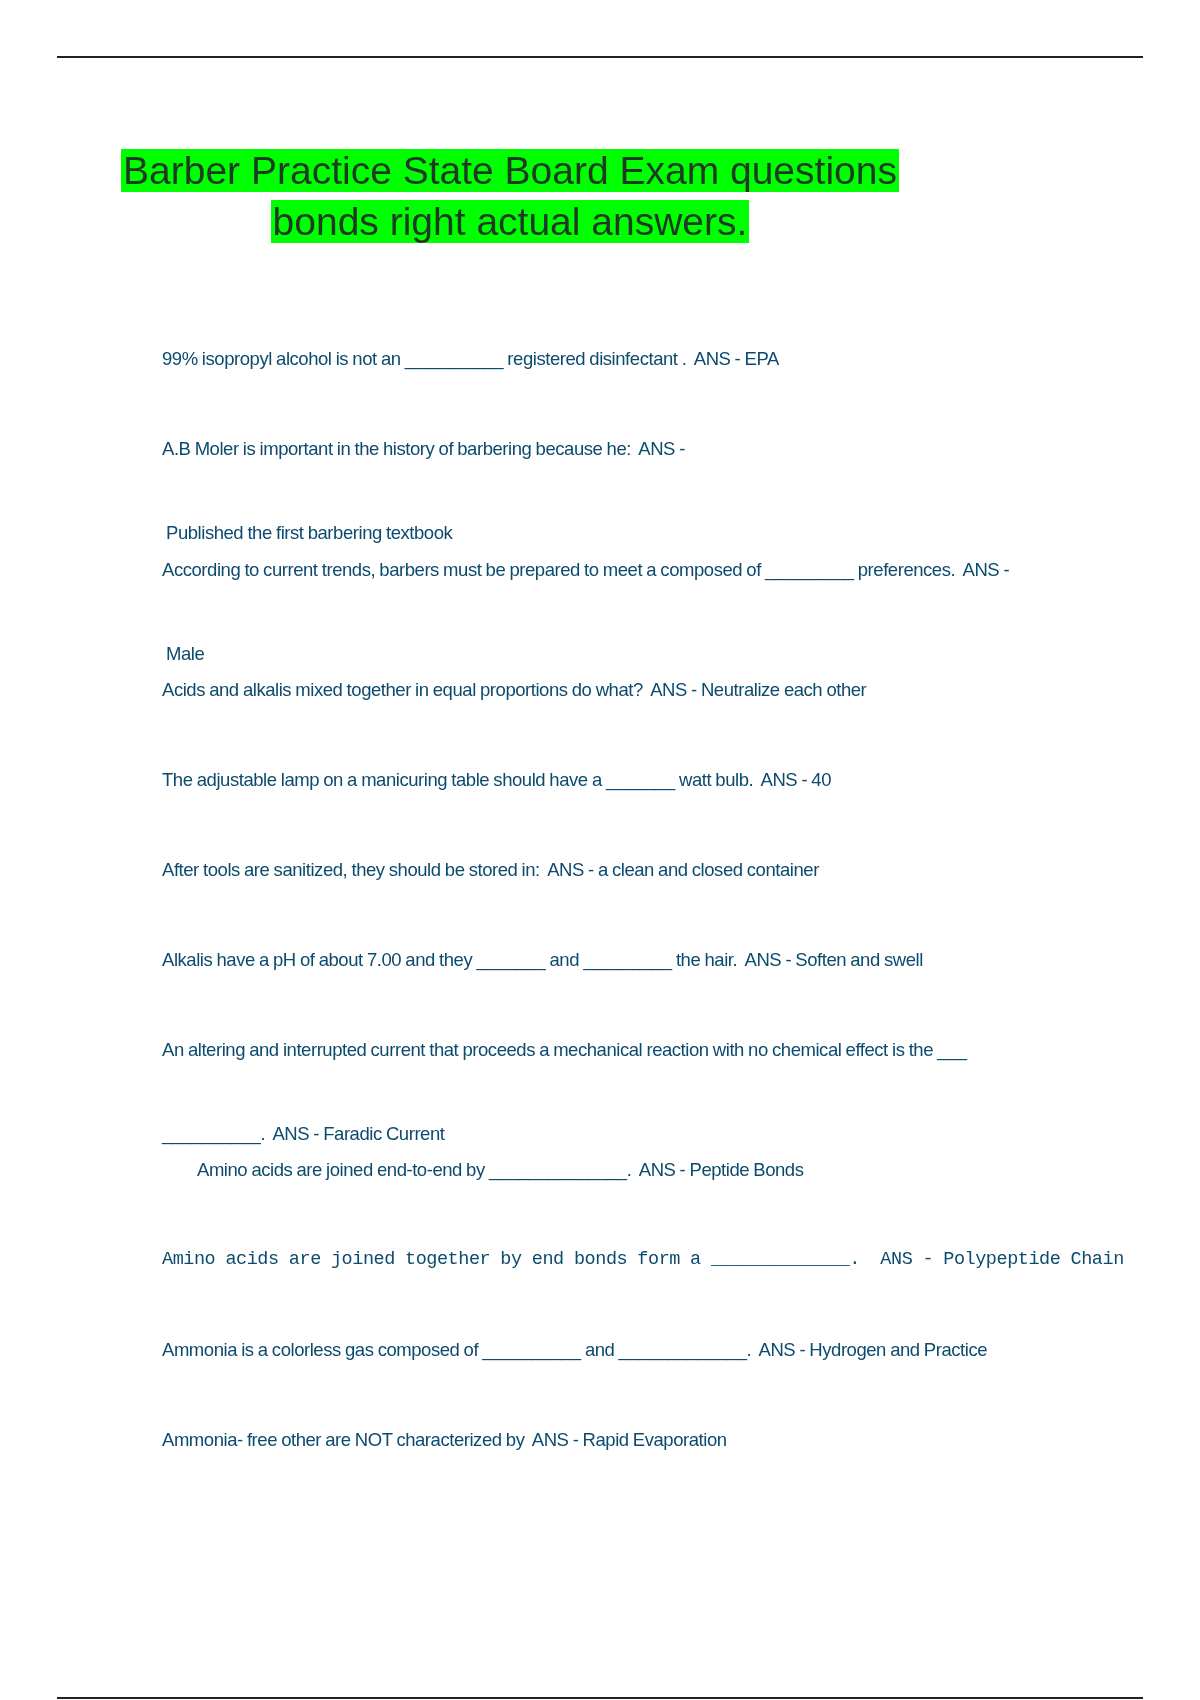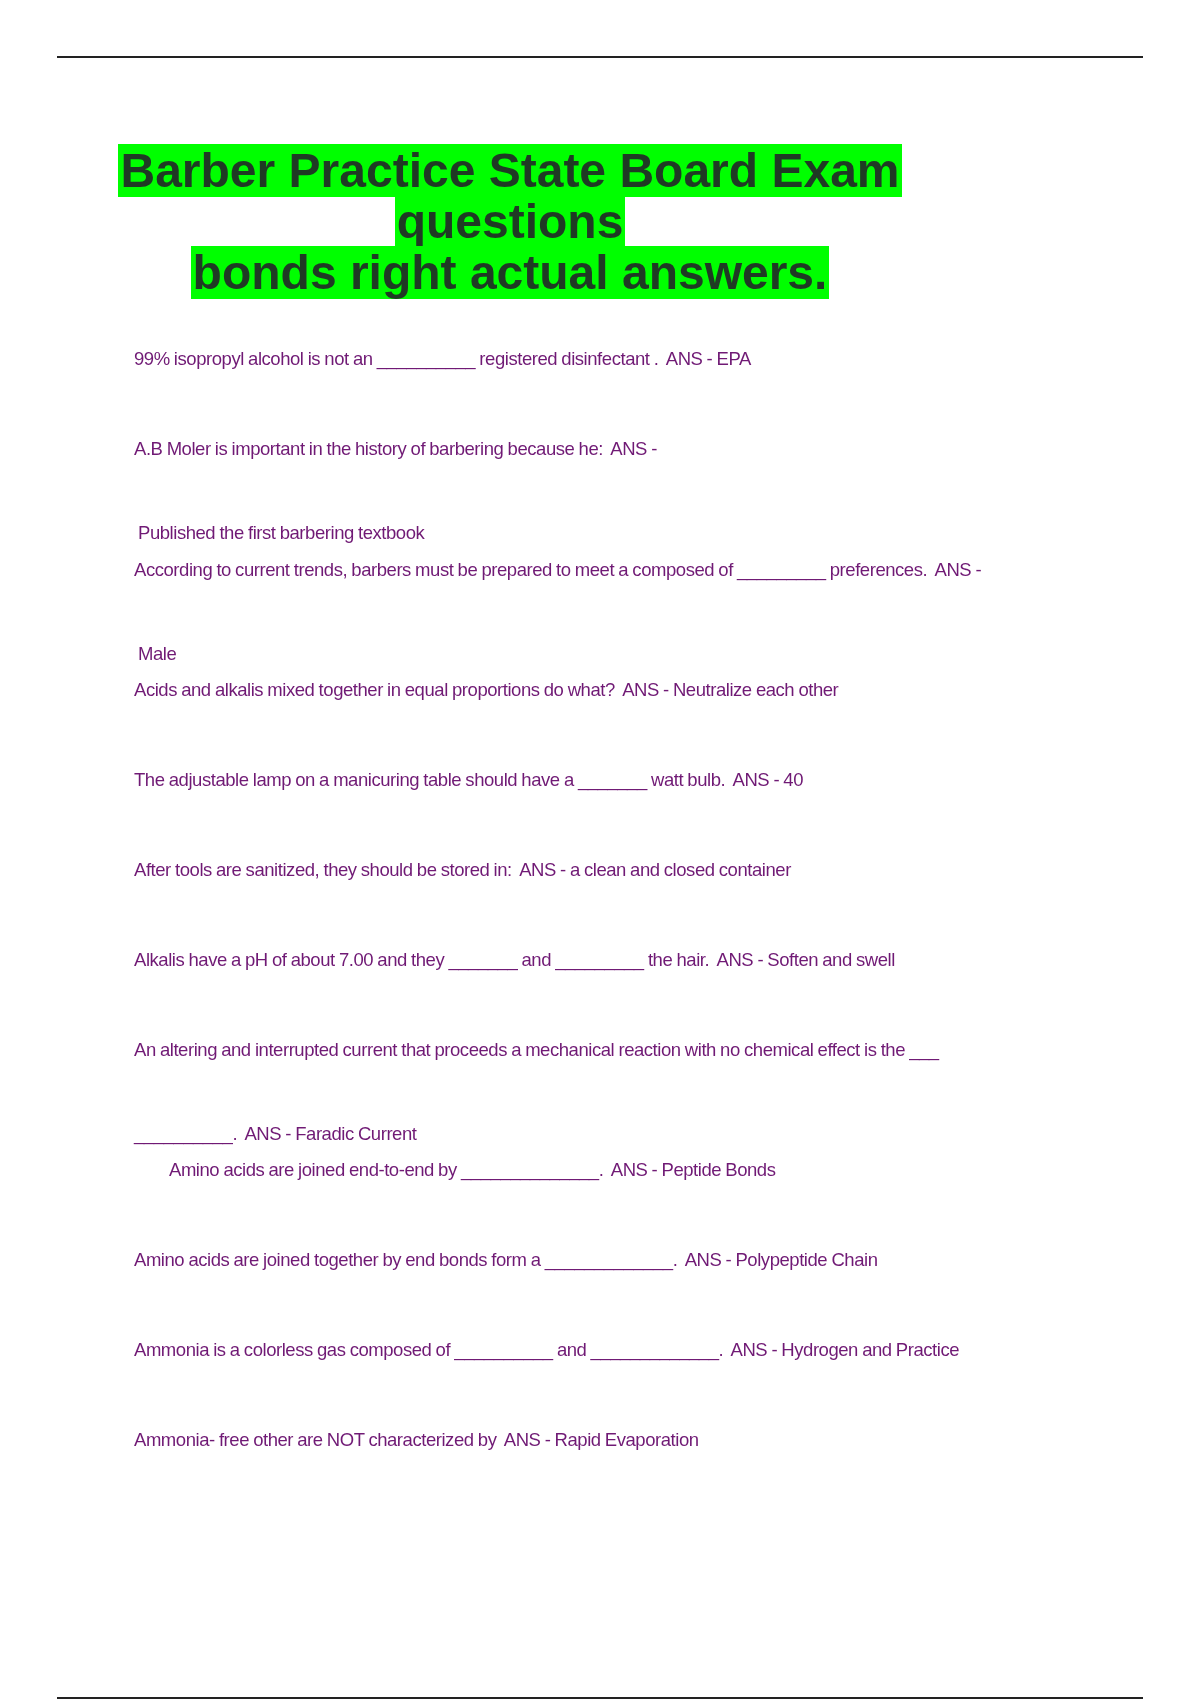--- a/index.html
+++ b/index.html
@@ -25,42 +25,42 @@
   .rule.top { top: 56px; }
   .rule.bottom { top: 1697px; }
 
   .title {
     position: absolute;
     left: 0;
     width: 1020px;
     top: 145px;
     text-align: center;
     font-family: "Liberation Sans", sans-serif;
-    font-weight: bold;
-    font-size: 48px;
+    font-weight: normal;
+    font-size: 39px;
     line-height: 51px;
     color: #1f3a24;
   }
   .title .hl {
     background: #00ff00;
     padding: 0 2px;
     -webkit-box-decoration-break: clone;
     box-decoration-break: clone;
   }
 
   .qa {
     position: absolute;
-    left: 134px;
+    left: 162px;
     width: 945px;
     font-family: "Liberation Sans", sans-serif;
     font-size: 18.5px;
     line-height: 28px;
     letter-spacing: -0.45px;
     word-spacing: -0.5px;
-    color: #701a75;
+    color: #0c4a6e;
     white-space: pre-wrap;
   }
   .qa .line { display: block; white-space: pre; }
   .qa .cont { padding-left: 4px; }
 </style>
 </head>
 <body>
 
 <div class="rule top"></div>
 
@@ -101,21 +101,21 @@
 
 <div class="qa" style="top:980px;">
   <span class="line">An altering and interrupted current that proceeds a mechanical reaction with no chemical effect is the ___</span>
   <span class="line">__________.  ANS - Faradic Current</span>
 </div>
 
 <div class="qa" style="top:1100px;margin-left:35px;">
   <span class="line">Amino acids are joined end-to-end by ______________.  ANS - Peptide Bonds</span>
 </div>
 
-<div class="qa" style="top:1190px;">
+<div class="qa" style="top:1190px;font-family:Liberation Mono, monospace;">
   <span class="line">Amino acids are joined together by end bonds form a _____________.  ANS - Polypeptide Chain</span>
 </div>
 
 <div class="qa" style="top:1280px;">
   <span class="line">Ammonia is a colorless gas composed of __________ and _____________.  ANS - Hydrogen and Practice</span>
 </div>
 
 <div class="qa" style="top:1370px;">
   <span class="line">Ammonia- free other are NOT characterized by  ANS - Rapid Evaporation</span>
 </div>

